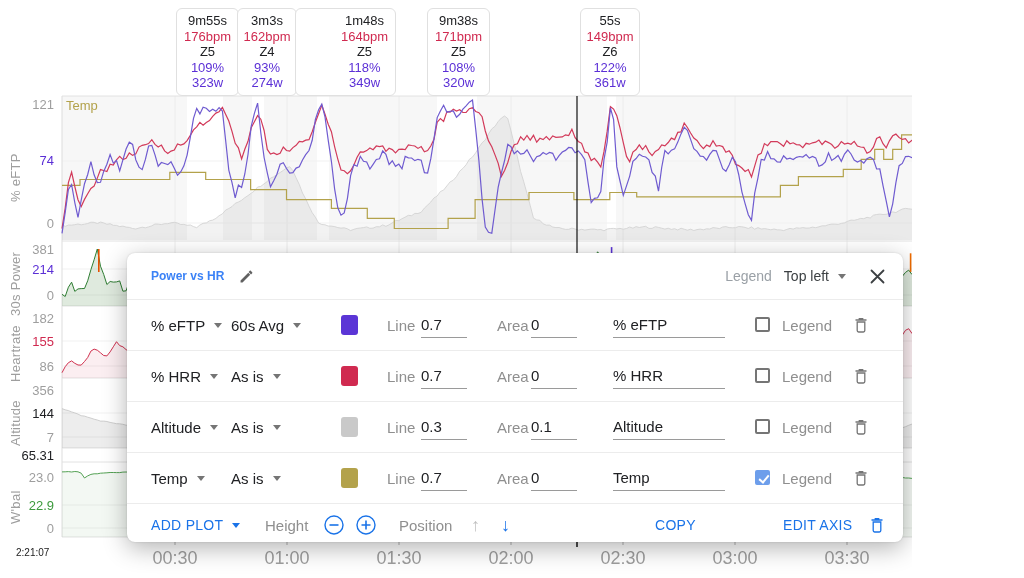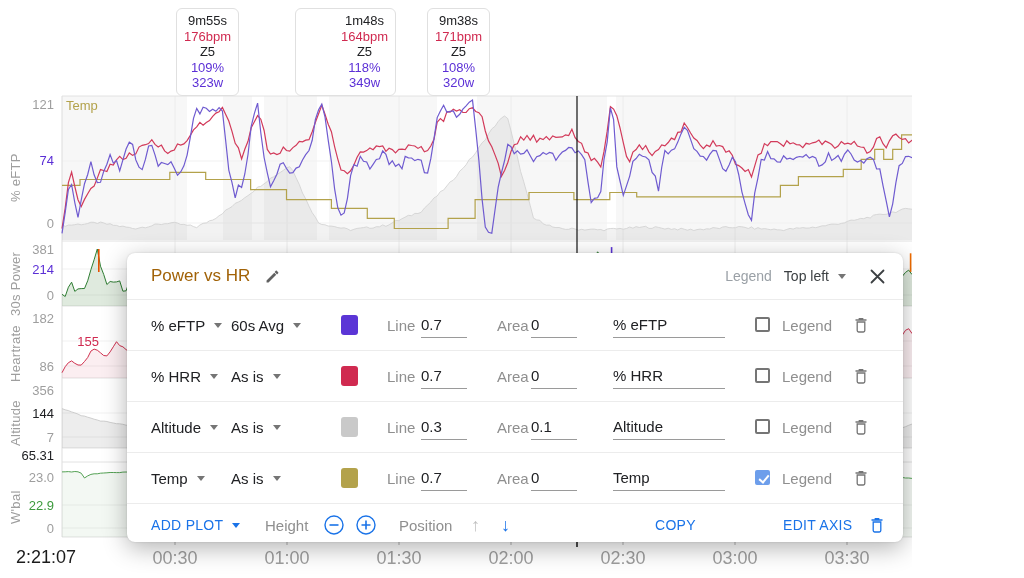--- a/index.html
+++ b/index.html
@@ -14,28 +14,28 @@
   .tick{position:absolute;width:54px;text-align:right;font-size:13px;color:#9e9e9e;z-index:2;}
   .tick.pu{color:#5b2fd6;} .tick.rd{color:#d02a50;} .tick.dk{color:#202124;font-weight:400;}
   .tick.gn{color:#3d9a3d;}
   .rtick{position:absolute;left:966px;width:34px;text-align:left;font-size:13px;color:#9e9e9e;z-index:2;}
   .rtick.rd{color:#d02a50;margin-top:48px;}
   .vtitle{position:absolute;writing-mode:vertical-rl;transform:rotate(180deg);font-size:13px;
           color:#9e9e9e;z-index:2;letter-spacing:.3px;}
   .legend-temp{position:absolute;left:66px;top:98px;font-size:13px;color:#b3a24b;z-index:2;}
   
   .tlabel{position:absolute;top:548px;width:60px;text-align:center;font-size:18px;color:#9e9e9e;z-index:2;}
-  .cursor-time{position:absolute;left:16px;top:547px;font-size:18px;color:#1b1b1b;z-index:2;}
+  .cursor-time{position:absolute;left:16px;top:547px;font-size:10px;color:#1b1b1b;z-index:2;}
   
   .comment{position:absolute;left:984px;top:13px;z-index:3;}
   
   .dialog{position:absolute;left:127px;top:253px;width:776px;height:289px;background:#fff;
           border-radius:8px;box-shadow:0 6px 24px rgba(0,0,0,.3),0 0 2px rgba(0,0,0,.15);z-index:10;}
   .dhead{height:46px;display:flex;align-items:center;padding:0 18px 0 24px;}
-  .dtitle{font-size:17px;font-weight:400;color:#a16207;}
+  .dtitle{font-size:12px;font-weight:700;color:#3b82f6;}
   .pencil{margin-left:14px;display:flex;}
   .spacer{flex:1;}
   .legend-lbl{font-size:14px;color:#9aa0a6;margin-right:12px;}
   .legend-val{font-size:14px;color:#3c4043;display:flex;align-items:center;}
   .caret{width:0;height:0;border-left:4.5px solid transparent;border-right:4.5px solid transparent;
          border-top:5px solid #757575;display:inline-block;margin-left:9px;}
   .caret.blue{border-top-color:#1a73e8;}
   .xclose{margin-left:24px;display:flex;}
   .drow{position:relative;height:50px;border-top:1px solid #ececec;}
   .c{position:absolute;top:0;height:50px;display:flex;align-items:center;}
@@ -133,33 +133,47 @@
       <line x1="577" y1="534" x2="577" y2="547" stroke="#111" stroke-width="1.5"></line>
     </svg>
 
 <div class="ibox" style="left:176px;width:57px;">
   <div class="dk">9m55s</div>
   <div class="rd">176bpm</div>
   <div class="dk">Z5</div>
   <div class="pu">109%</div>
   <div class="pu">323w</div>
 </div>
+<div class="ibox" style="left:237px;width:54px;">
+  <div class="dk">3m3s</div>
+  <div class="rd">162bpm</div>
+  <div class="dk">Z4</div>
+  <div class="pu">93%</div>
+  <div class="pu">274w</div>
+</div>
 <div class="ibox" style="left:295px;width:57px;padding-left:40px;">
   <div class="dk">1m48s</div>
   <div class="rd">164bpm</div>
   <div class="dk">Z5</div>
   <div class="pu">118%</div>
   <div class="pu">349w</div>
 </div>
 <div class="ibox" style="left:427px;width:57px;">
   <div class="dk">9m38s</div>
   <div class="rd">171bpm</div>
   <div class="dk">Z5</div>
   <div class="pu">108%</div>
   <div class="pu">320w</div>
+</div>
+<div class="ibox" style="left:580px;width:54px;">
+  <div class="dk">55s</div>
+  <div class="rd">149bpm</div>
+  <div class="dk">Z6</div>
+  <div class="pu">122%</div>
+  <div class="pu">361w</div>
 </div>
 
 <div class="comment">
   <svg width="22" height="20" viewBox="0 0 22 20">
     <path d="M4.5 1.5h13a1.6 1.6 0 0 1 1.6 1.6v9.2a1.6 1.6 0 0 1-1.6 1.6H8.2L4.5 17V1.5z" fill="#263238"></path>
     <rect x="7" y="4.6" width="9" height="1.6" fill="#fff"></rect>
     <rect x="7" y="7.6" width="7" height="1.6" fill="#cfd8dc"></rect>
   </svg>
 </div>
 
@@ -172,21 +186,21 @@
 <span class="vtitle" style="left:8px;top:478px;height:46px;">W'bal</span>
 <span class="vtitle" style="left:998px;top:142px;height:56px;">% HRR</span>
 
 <span class="tick" style="top:97px;">121</span>
 <span class="tick pu" style="top:153px;">74</span>
 <span class="tick" style="top:216px;">0</span>
 <span class="tick" style="top:242px;">381</span>
 <span class="tick pu" style="top:262px;">214</span>
 <span class="tick" style="top:288px;">0</span>
 <span class="tick" style="top:311px;">182</span>
-<span class="tick rd" style="top:334px;margin-left:45px;">155</span>
+<span class="tick rd" style="top:334px;">155</span>
 <span class="tick" style="top:359px;">86</span>
 <span class="tick" style="top:383px;">356</span>
 <span class="tick dk" style="top:406px;">144</span>
 <span class="tick" style="top:430px;">7</span>
 <span class="tick dk" style="top:448px;">65.31</span>
 <span class="tick" style="top:470px;">23.0</span>
 <span class="tick gn" style="top:498px;">22.9</span>
 <span class="tick" style="top:521px;">0</span>
 
 <span class="rtick" style="top:103px;">50</span>

